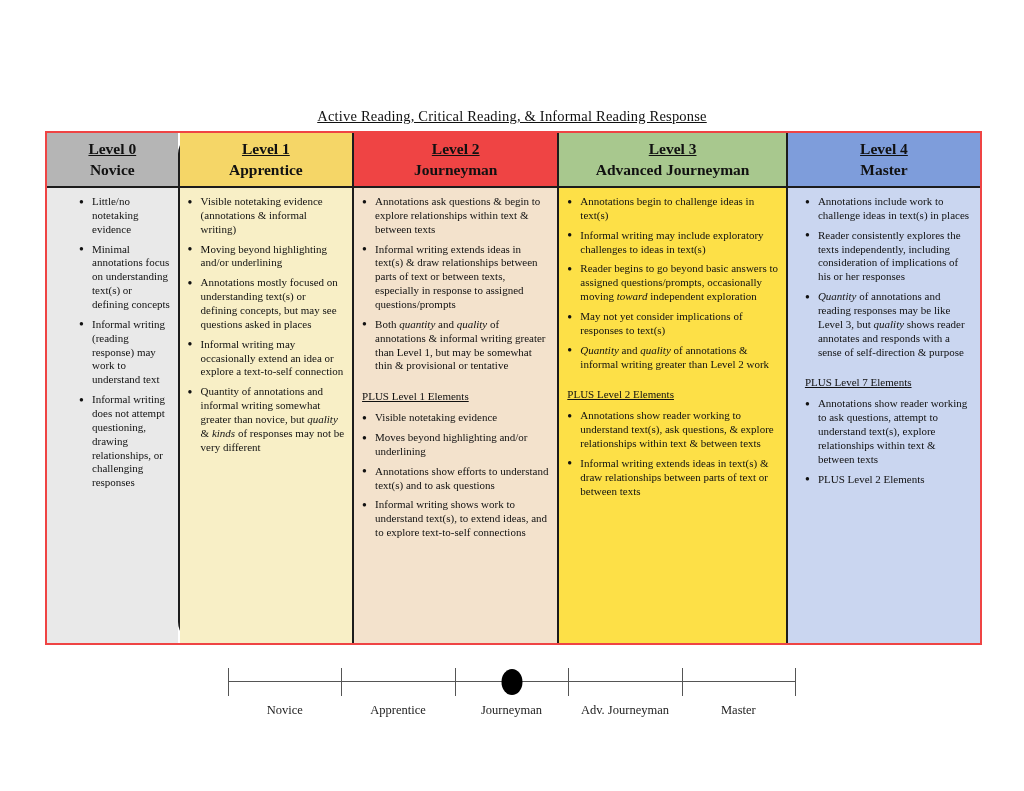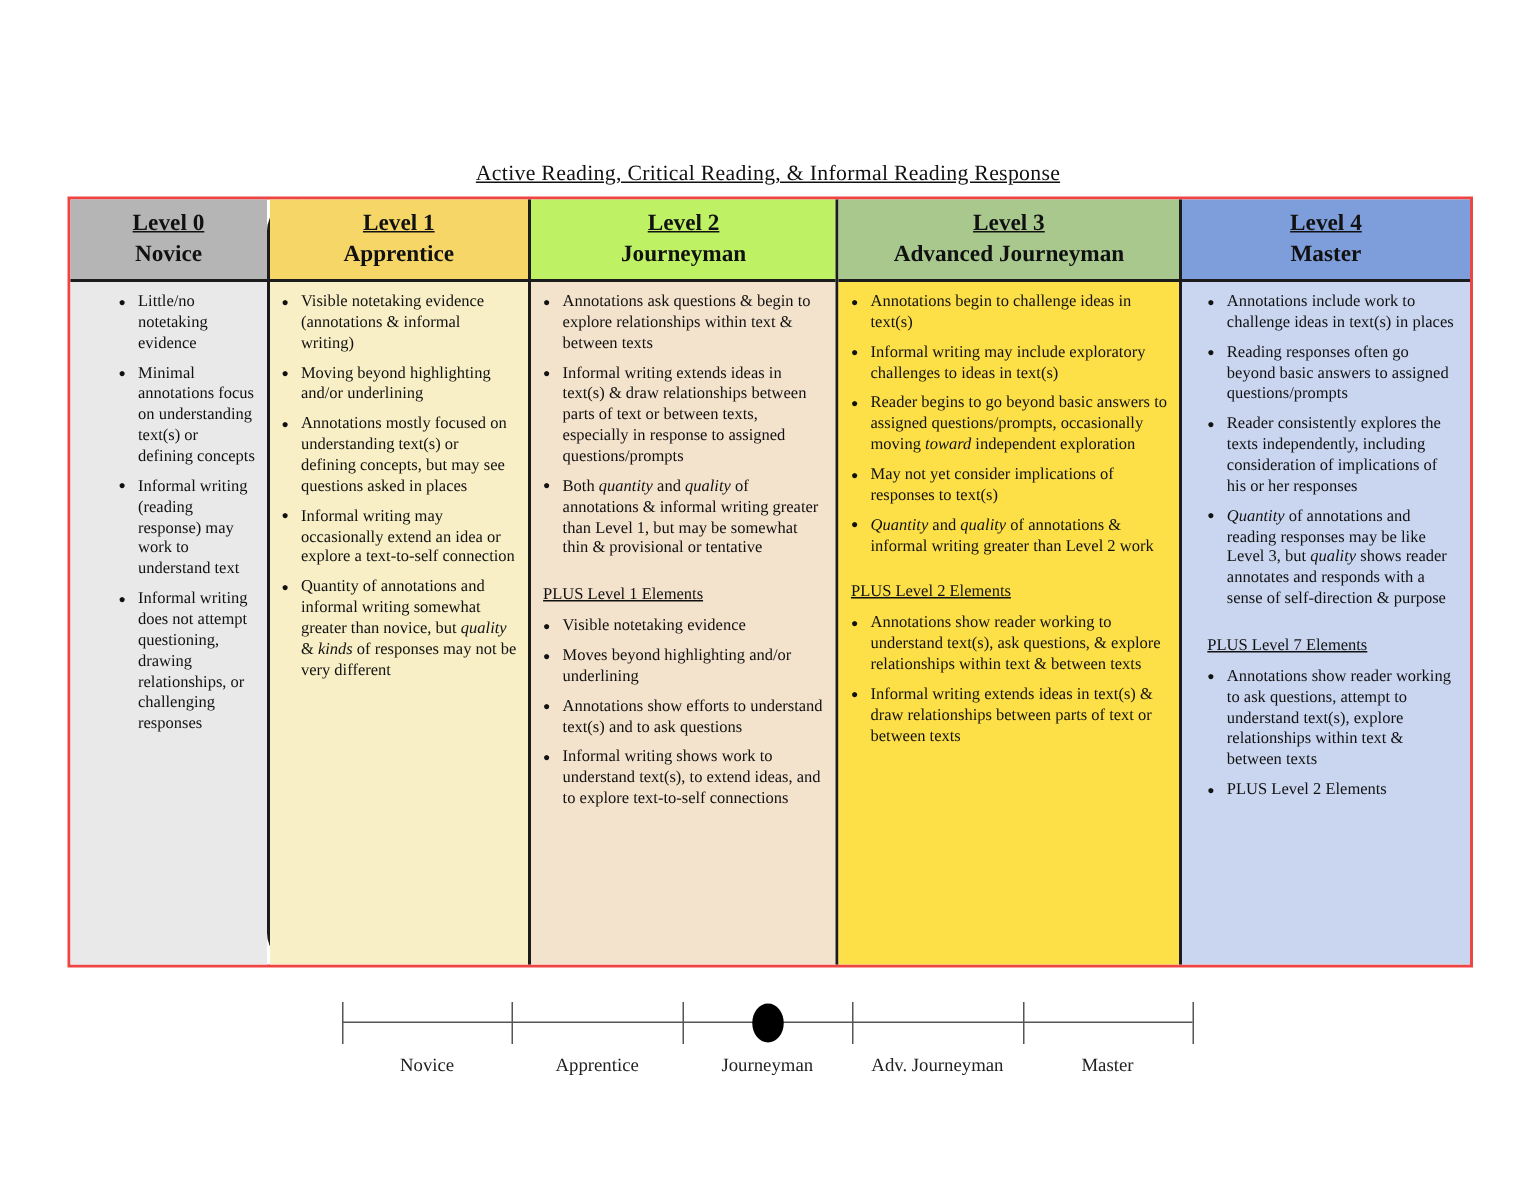--- a/index.html
+++ b/index.html
@@ -76,21 +76,21 @@
         <ul>
           <li>Visible notetaking evidence (annotations &amp; informal writing)</li>
           <li>Moving beyond highlighting and/or underlining</li>
           <li>Annotations mostly focused on understanding text(s) or defining concepts, but may see questions asked in places</li>
           <li>Informal writing may occasionally extend an idea or explore a text-to-self connection</li>
           <li>Quantity of annotations and informal writing somewhat greater than novice, but <i>quality</i> &amp; <i>kinds</i> of responses may not be very different</li>
         </ul>
       </div>
     </div>
     <div class="col">
-      <div class="hd" style="background: #bef264;">
+      <div class="hd" style="background: #ef4444;">
         <div class="lv">Level 2</div>
         <div class="nm">Journeyman</div>
       </div>
       <div class="bd" style="background: rgb(243, 226, 204);">
         <ul>
           <li>Annotations ask questions &amp; begin to explore relationships within text &amp; between texts</li>
           <li>Informal writing extends ideas in text(s) &amp; draw relationships between parts of text or between texts, especially in response to assigned questions/prompts</li>
           <li>Both <i>quantity</i> and <i>quality</i> of annotations &amp; informal writing greater than Level 1, but may be somewhat thin &amp; provisional or tentative</li>
         </ul>
         <div class="plus">PLUS Level 1 Elements</div>
@@ -123,21 +123,20 @@
       </div>
     </div>
     <div class="col">
       <div class="hd" style="background: rgb(126, 157, 219);">
         <div class="lv">Level 4</div>
         <div class="nm">Master</div>
       </div>
       <div class="bd" style="background: rgb(202, 214, 240); padding-left: 17px;">
         <ul>
           <li>Annotations include work to challenge ideas in text(s) in places</li>
-          <li>Reading responses often go beyond basic answers to assigned questions/prompts</li>
           <li>Reader consistently explores the texts independently, including consideration of implications of his or her responses</li>
           <li><i>Quantity</i> of annotations and reading responses may be like Level 3, but <i>quality</i> shows reader annotates and responds with a sense of self-direction &amp; purpose</li>
         </ul>
         <div class="plus">PLUS Level 7 Elements</div>
         <ul>
           <li>Annotations show reader working to ask questions, attempt to understand text(s), explore relationships within text &amp; between texts</li>
           <li>PLUS Level 2 Elements</li>
         </ul>
       </div>
     </div>

